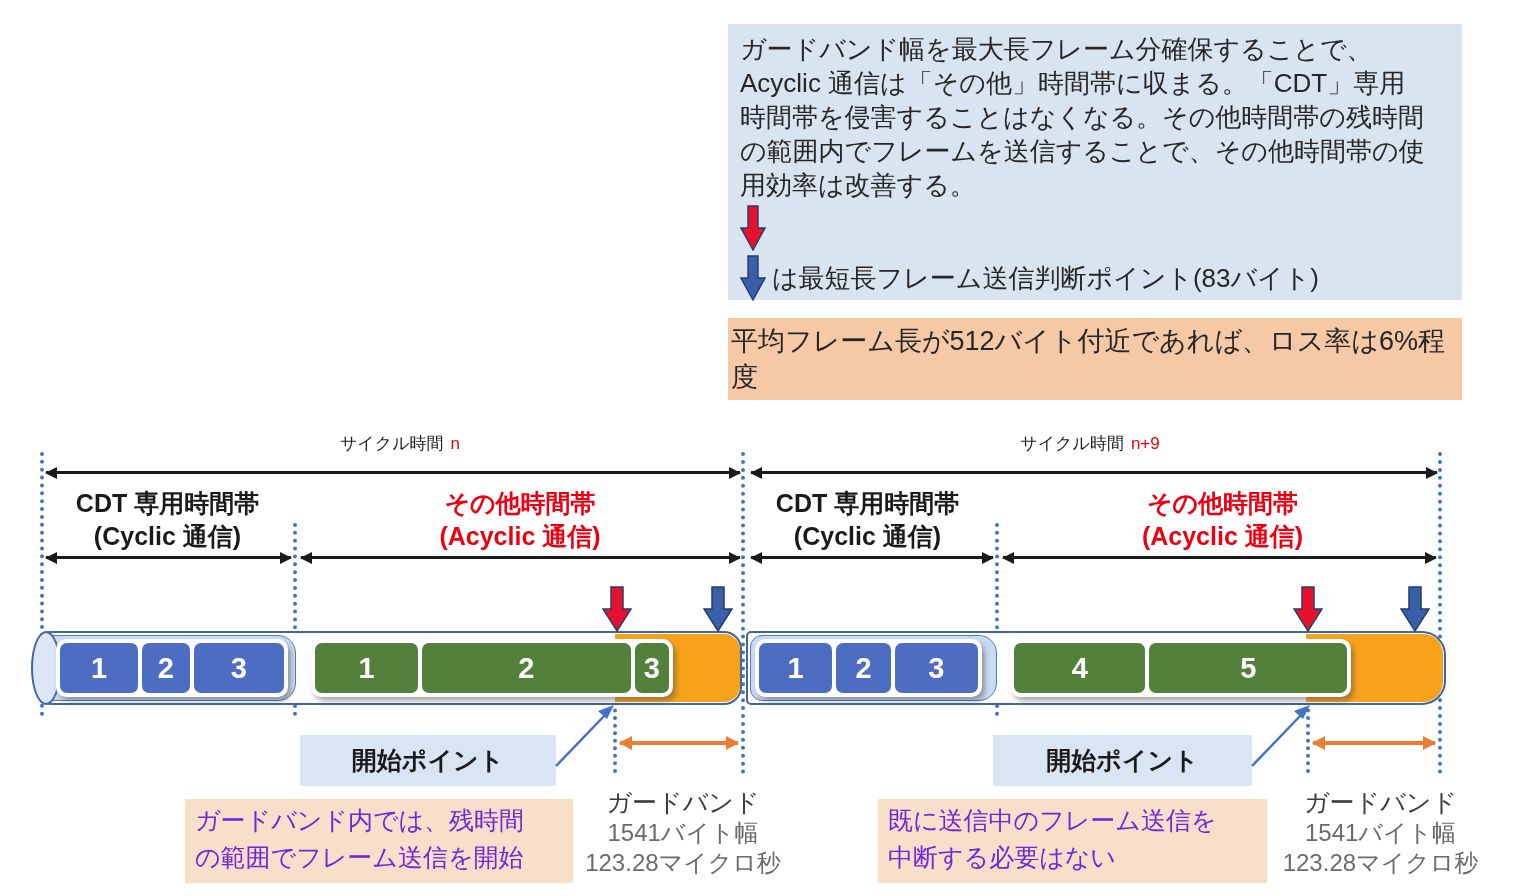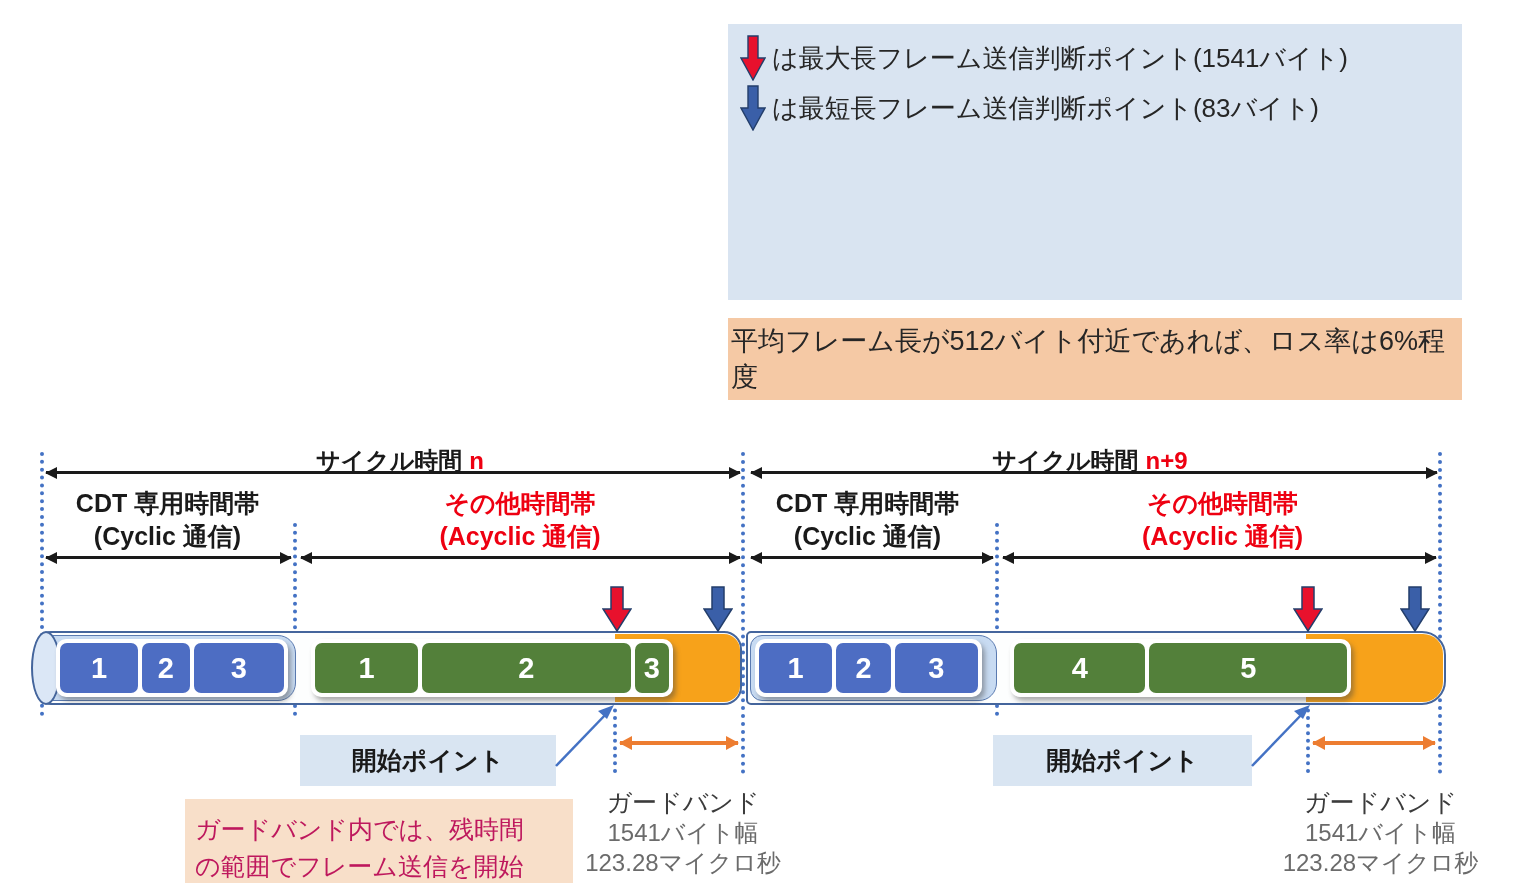--- a/index.html
+++ b/index.html
@@ -9,21 +9,21 @@
   
   .infobox{position:absolute;left:728px;top:24px;width:734px;height:276px;background:#d9e4f1;
            color:#262626;font-size:26px;line-height:34px;padding:8px 0 0 12px;box-sizing:border-box;}
   .para{white-space:pre-line;}
   .arrowline{display:flex;align-items:center;height:48px;margin-top:2px;}
   .arrowline svg{margin-right:6px;flex:0 0 auto;}
   .lossnote{position:absolute;left:728px;top:318px;width:734px;height:82px;background:#f5c9a5;
             color:#262626;font-size:27px;line-height:36px;padding:5px 0 0 3px;box-sizing:border-box;white-space:pre-line;}
 
   
-  .cycletitle{position:absolute;top:432px;width:300px;text-align:center;font-size:24px;font-weight:bold;color:#1a1a1a;margin-top:13px;}
+  .cycletitle{position:absolute;top:432px;width:300px;text-align:center;font-size:17px;font-weight:normal;color:#1a1a1a;}
   .cycletitle .var{color:#ee0011;margin-left:7px;}
   .seclabel{position:absolute;top:487px;text-align:center;font-size:25px;font-weight:bold;line-height:33px;color:#1a1a1a;}
   .seclabel.red{color:#ee0011;text-align:center;}
 
   
   .harrow{position:absolute;height:0;border-top:3px solid #1a1a1a;}
   .harrow:before,.harrow:after{content:"";position:absolute;top:-7px;width:0;height:0;
       border-top:6px solid transparent;border-bottom:6px solid transparent;}
   .harrow:before{left:-1px;border-right:12px solid #1a1a1a;}
   .harrow:after{right:-1px;border-left:12px solid #1a1a1a;}
@@ -63,34 +63,38 @@
   
   .garrow{position:absolute;top:741px;height:0;border-top:4px solid #ed7d31;}
   .garrow:before,.garrow:after{content:"";position:absolute;top:-9px;width:0;height:0;
       border-top:7px solid transparent;border-bottom:7px solid transparent;}
   .garrow:before{left:-1px;border-right:13px solid #ed7d31;}
   .garrow:after{right:-1px;border-left:13px solid #ed7d31;}
   .gblabel{position:absolute;top:786px;text-align:center;}
   .gblabel .t{font-size:25px;font-weight:normal;color:#3b3b3b;line-height:32px;}
   .gblabel .g{font-size:24px;color:#6b6b6b;line-height:30px;}
 
-  .bottomnote{position:absolute;top:799px;height:84px;background:#f8dfc9;color:#be185d;
-              font-size:25px;line-height:37px;padding:12px 0 0 10px;box-sizing:border-box;white-space:pre-line;}
+  .bottomnote{position:absolute;top:799px;height:84px;background:#f8dfc9;color:#6d28d9;
+              font-size:25px;line-height:37px;padding:3px 0 0 10px;box-sizing:border-box;white-space:pre-line;}
 </style>
 </head>
 <body>
 
 <div class="stage">
 
   <div class="infobox">
+    <div class="para">ガードバンド幅を最大長フレーム分確保することで、
+Acyclic 通信は「その他」時間帯に収まる。「CDT」専用
+時間帯を侵害することはなくなる。その他時間帯の残時間
+の範囲内でフレームを送信することで、その他時間帯の使
+用効率は改善する。</div>
     <div class="arrowline">
       <svg width="26" height="46" viewBox="0 0 26 46">
           <path d="M8 1 h10 v22 h7 L13 45 L1 23 h7 z" fill="#e8112d" stroke="#233e6b" stroke-width="1.4"></path>
         </svg>
-      <span>は最大長フレーム送信判断ポイント(1541バイト)</span>
     </div>
     <div class="arrowline">
       <svg width="26" height="46" viewBox="0 0 26 46">
           <path d="M8 1 h10 v22 h7 L13 45 L1 23 h7 z" fill="#3a5fa8" stroke="#233e6b" stroke-width="1.4"></path>
         </svg>
       <span>は最短長フレーム送信判断ポイント(83バイト)</span>
     </div>
   </div>
 
   <div class="lossnote">平均フレーム長が512バイト付近であれば、ロス率は6%程
@@ -205,14 +209,16 @@
     <div class="g">123.28マイクロ秒</div>
   </div>
   <div class="gblabel" style="left:1278px;width:205px;">
     <div class="t">ガードバンド</div>
     <div class="g">1541バイト幅</div>
     <div class="g">123.28マイクロ秒</div>
   </div>
 
   <div class="bottomnote" style="left:185px;width:388px;">ガードバンド内では、残時間
 の範囲でフレーム送信を開始</div>
+  <div class="bottomnote" style="left:878px;width:389px;">既に送信中のフレーム送信を
+中断する必要はない</div>
 
 </div>
 
 </body></html>

